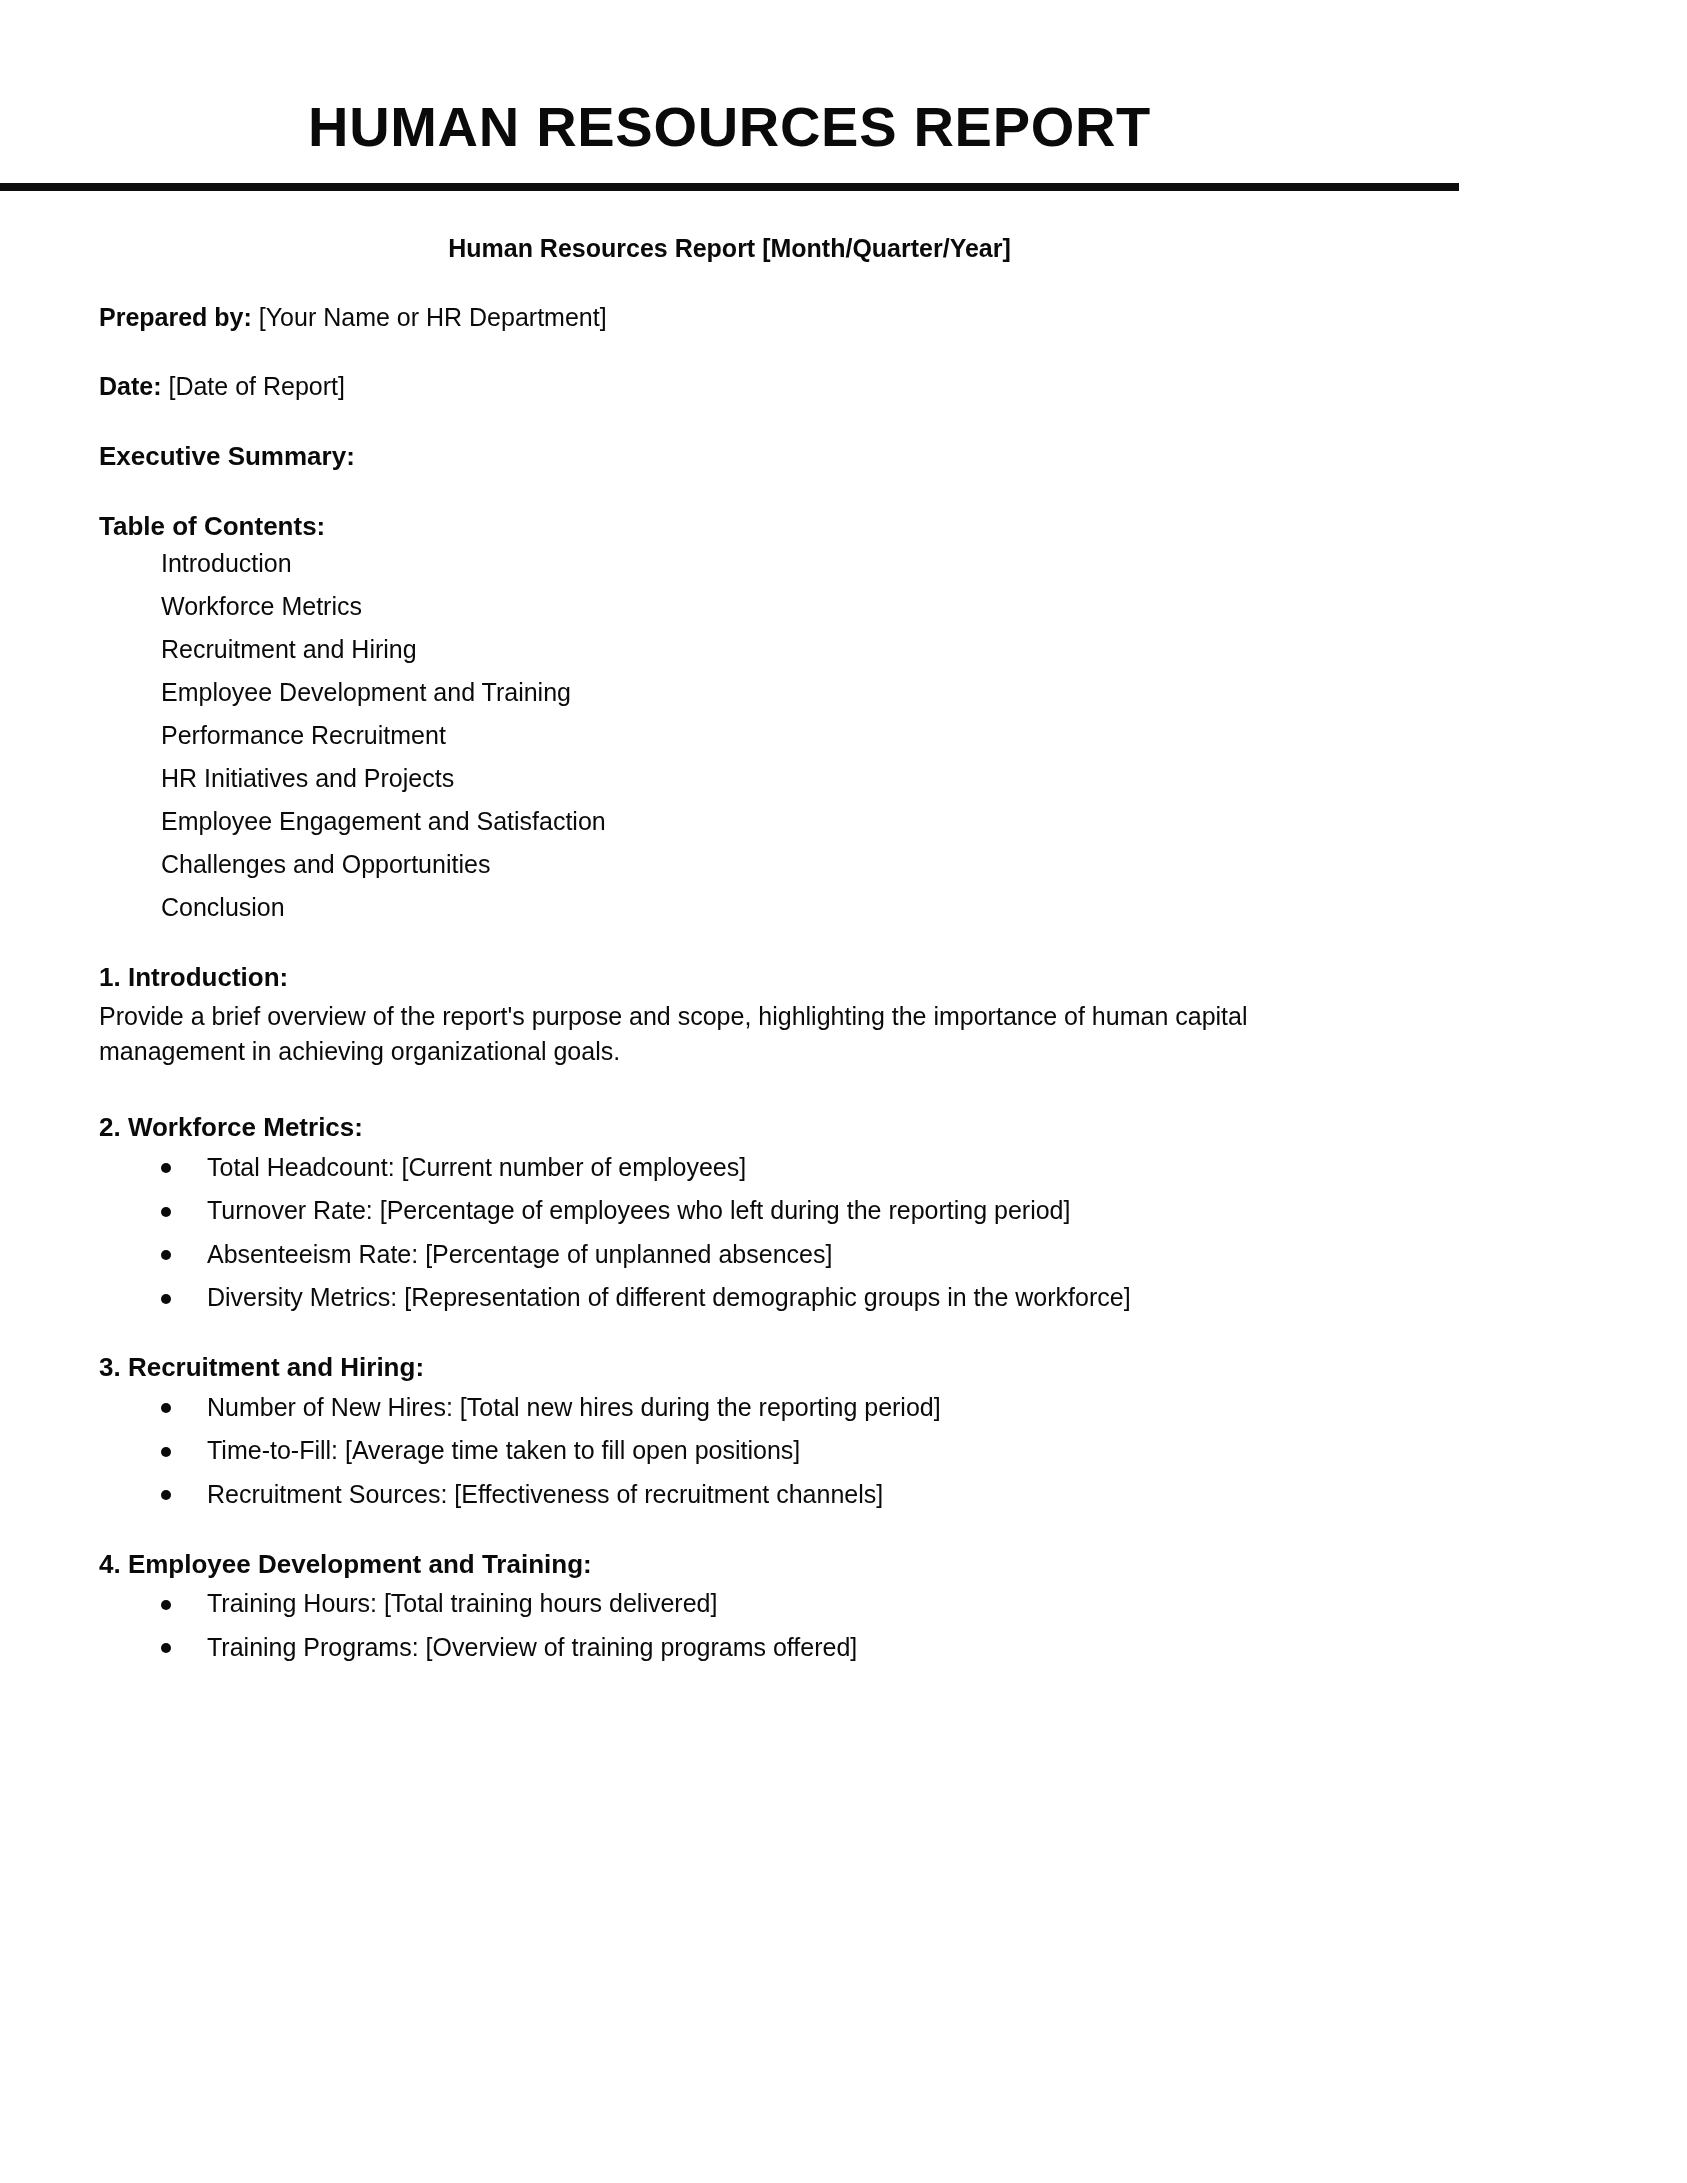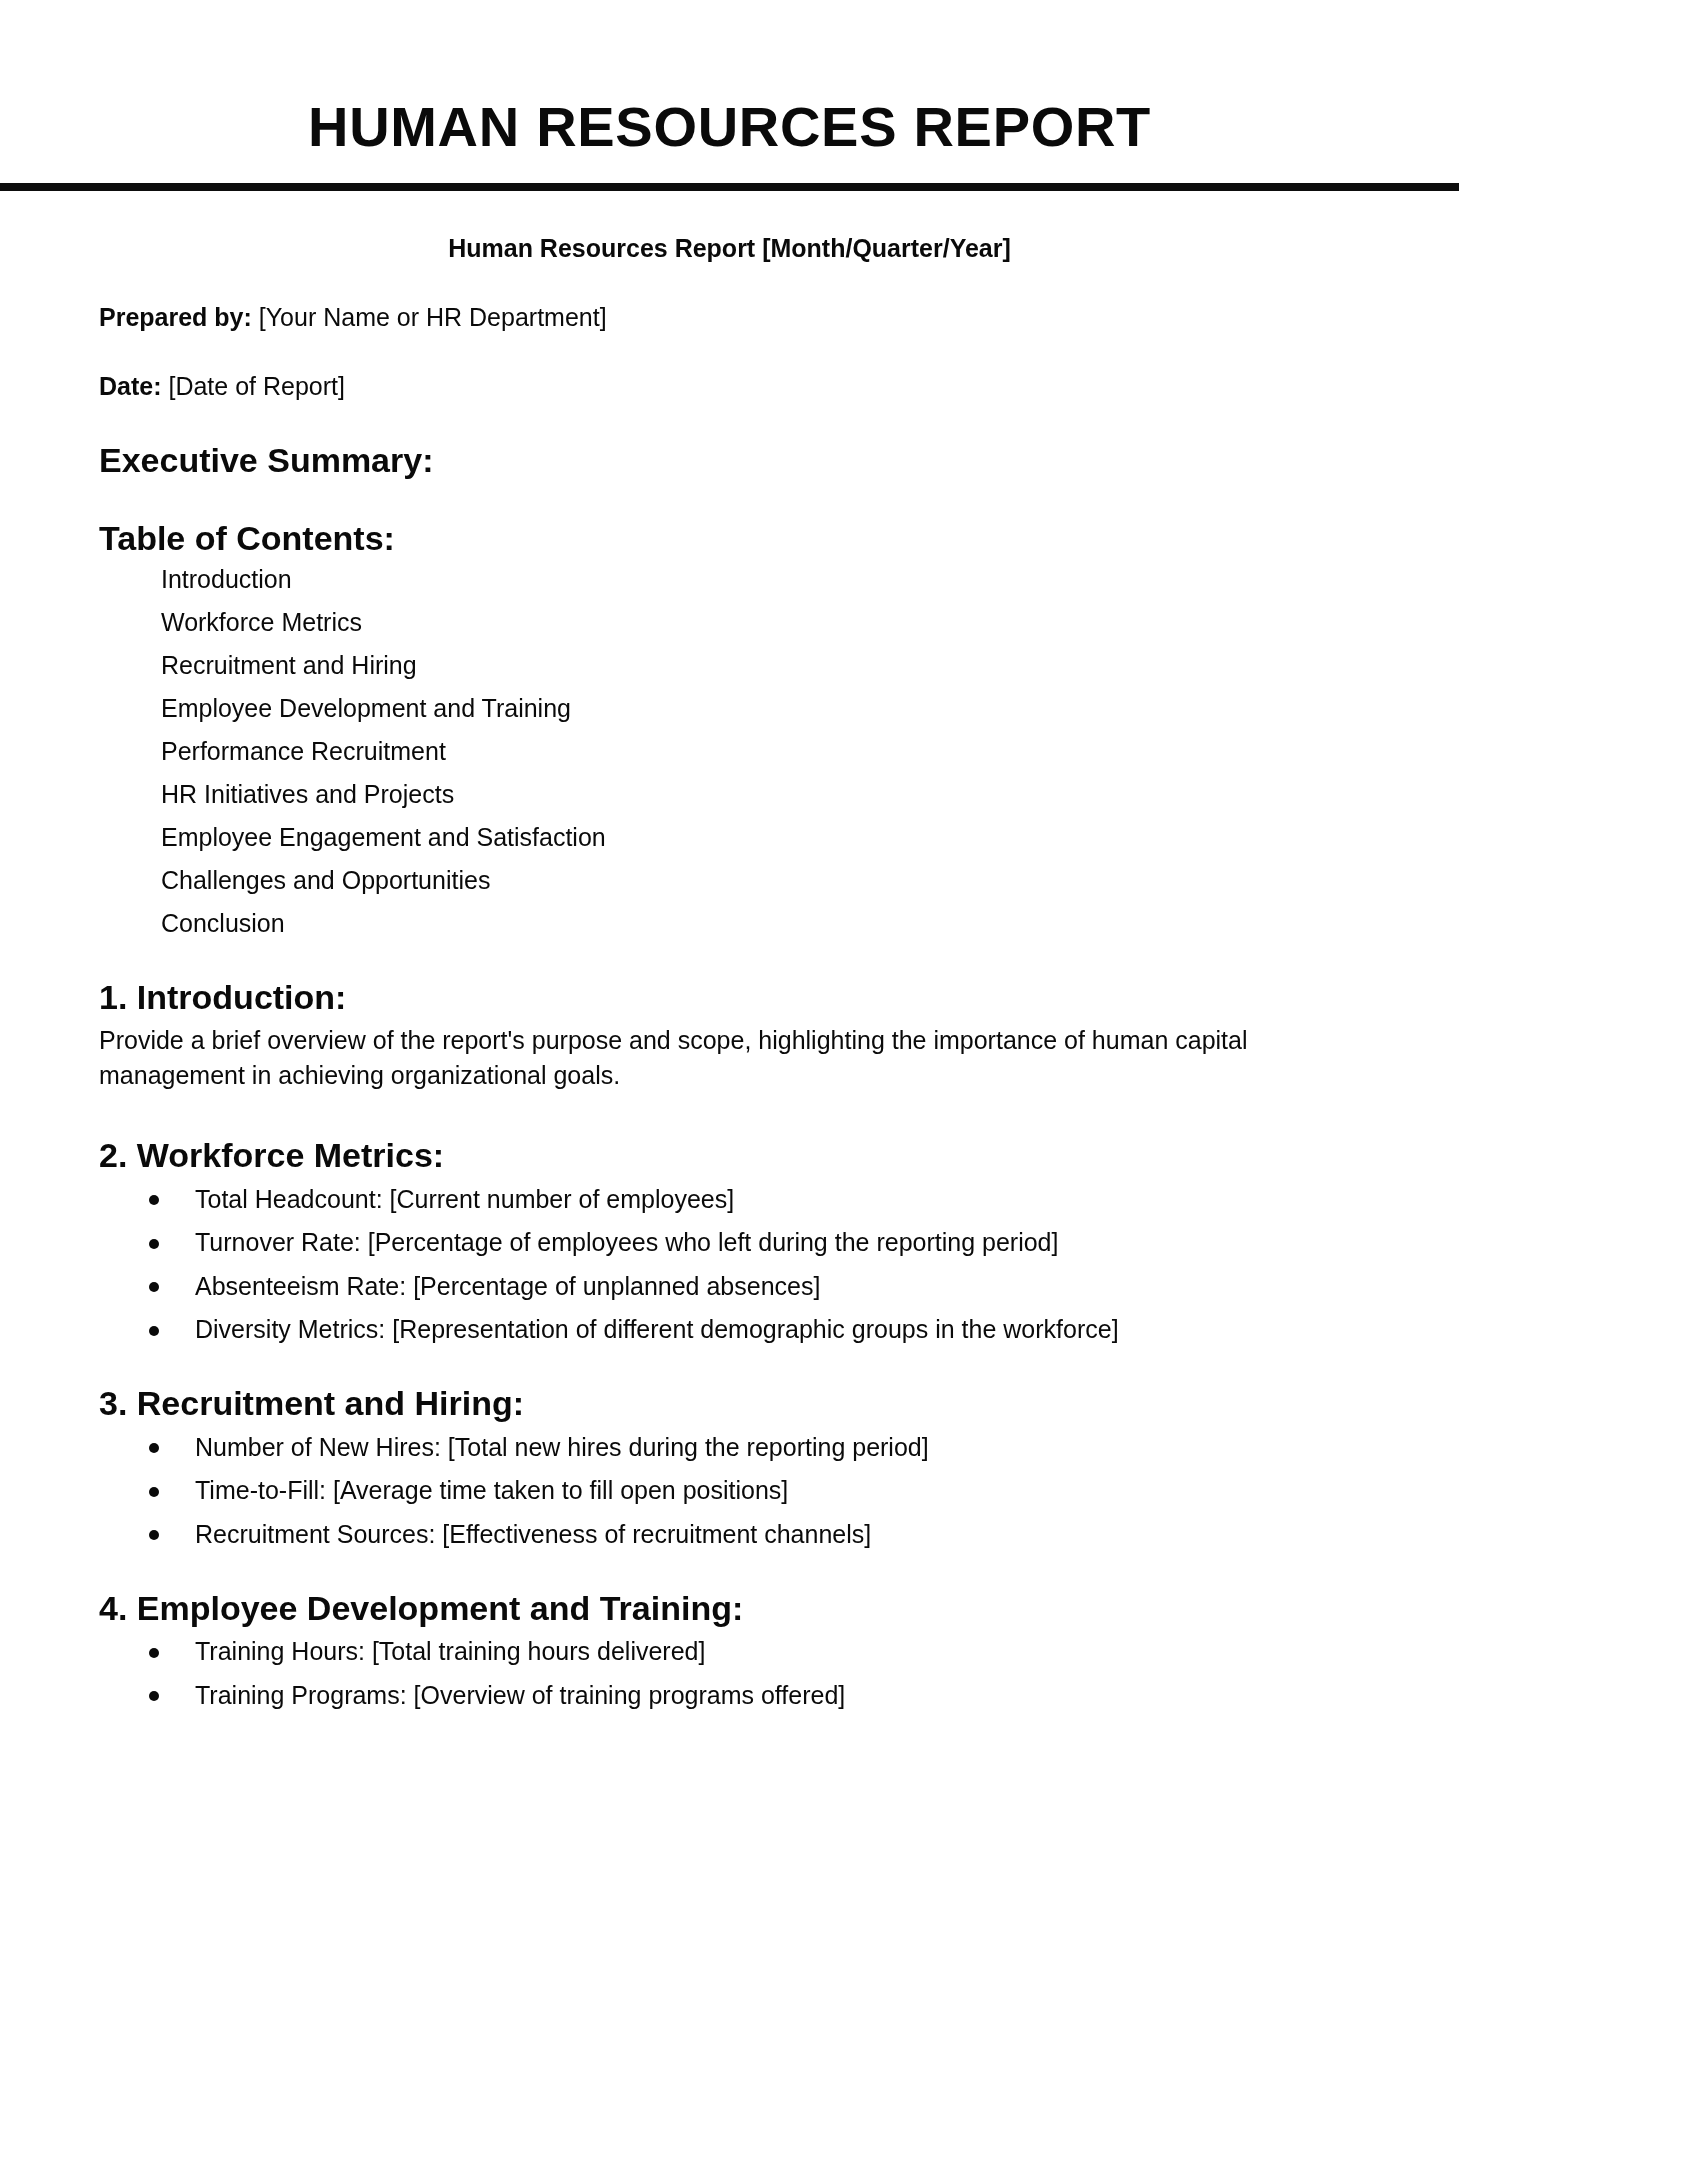--- a/index.html
+++ b/index.html
@@ -65,21 +65,21 @@
   }
 
   .lbl {
     font-weight: 700;
   }
   .val {
     font-weight: 400;
   }
 
   .heading {
-    font-size: 34px;
+    font-size: 26px;
     font-weight: 700;
     line-height: 1.0;
     color: #0a0a0a;
     margin-top: 16px;
   }
 
   .para {
     font-size: 25px;
     font-weight: 400;
     line-height: 1.42;
@@ -103,21 +103,21 @@
     margin-top: 18px;
     color: #0a0a0a;
   }
   .toc-list li:first-child {
     margin-top: 12px;
   }
 
   
   .bullets {
     list-style: none;
-    margin: 0;
+    margin: 12px;
     padding: 0;
     margin-top: 6.6px;
   }
   .bullets li {
     position: relative;
     font-size: 25px;
     font-weight: 400;
     line-height: 1.0;
     padding-left: 96px;
     margin-top: 18.5px;

